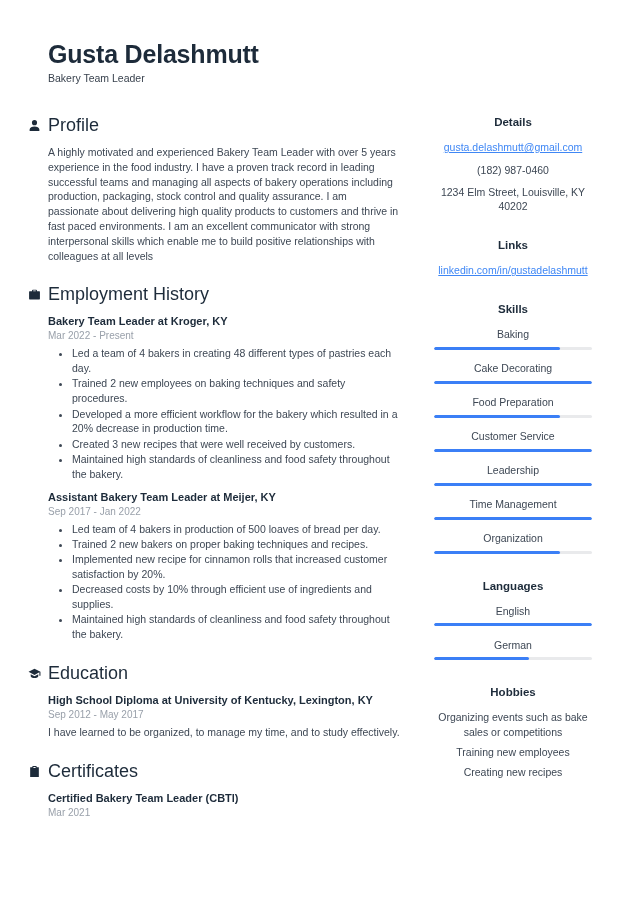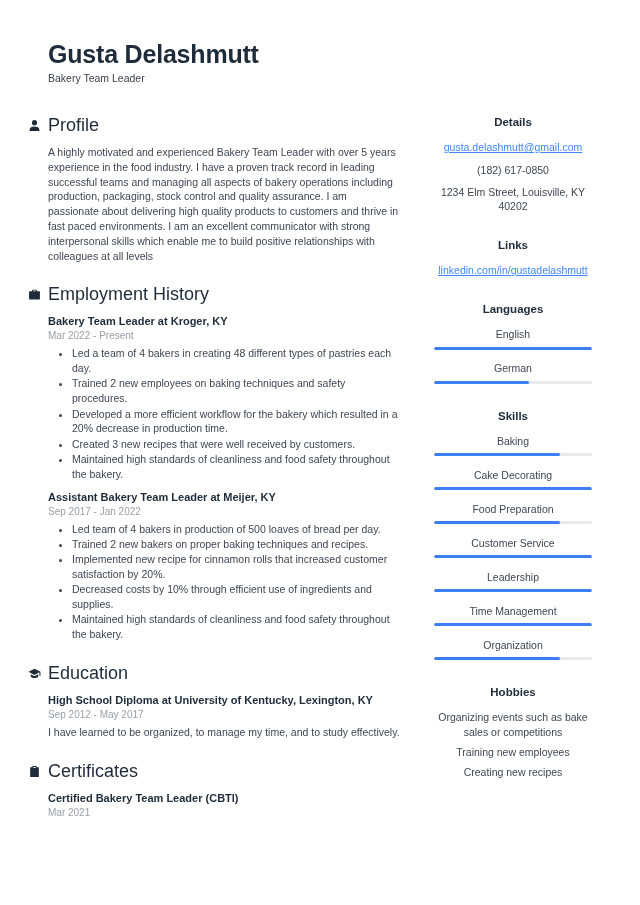--- a/index.html
+++ b/index.html
@@ -144,98 +144,98 @@
 
     </main>
 
     <aside class="right">
 
       <section>
         <h2>Details</h2>
         <div class="detail-line">
           <a class="link">gusta.delashmutt@gmail.com</a>
         </div>
-        <div class="detail-line">(182) 617-0850</div>
+        <div class="detail-line">(182) 987-0460</div>
         <div class="detail-line">1234 Elm Street, Louisville, KY 40202</div>
       </section>
 
       <section>
         <h2>Links</h2>
         <div class="detail-line">
           <a class="link">linkedin.com/in/gustadelashmutt</a>
         </div>
       </section>
 
       <section>
+        <h2>Skills</h2>
+
+          <div class="meter-item">
+            <span class="label">Baking</span>
+            <div class="track">
+              <div class="fill" style="width: 80%;"></div>
+            </div>
+          </div>
+
+          <div class="meter-item">
+            <span class="label">Cake Decorating</span>
+            <div class="track">
+              <div class="fill" style="width: 100%;"></div>
+            </div>
+          </div>
+
+          <div class="meter-item">
+            <span class="label">Food Preparation</span>
+            <div class="track">
+              <div class="fill" style="width: 80%;"></div>
+            </div>
+          </div>
+
+          <div class="meter-item">
+            <span class="label">Customer Service</span>
+            <div class="track">
+              <div class="fill" style="width: 100%;"></div>
+            </div>
+          </div>
+
+          <div class="meter-item">
+            <span class="label">Leadership</span>
+            <div class="track">
+              <div class="fill" style="width: 100%;"></div>
+            </div>
+          </div>
+
+          <div class="meter-item">
+            <span class="label">Time Management</span>
+            <div class="track">
+              <div class="fill" style="width: 100%;"></div>
+            </div>
+          </div>
+
+          <div class="meter-item">
+            <span class="label">Organization</span>
+            <div class="track">
+              <div class="fill" style="width: 80%;"></div>
+            </div>
+          </div>
+        </section>
+
+      <section>
         <h2>Languages</h2>
 
           <div class="meter-item">
             <span class="label">English</span>
             <div class="track">
               <div class="fill" style="width: 100%;"></div>
             </div>
           </div>
 
           <div class="meter-item">
             <span class="label">German</span>
             <div class="track">
               <div class="fill" style="width: 60%;"></div>
-            </div>
-          </div>
-        </section>
-
-      <section>
-        <h2>Skills</h2>
-
-          <div class="meter-item">
-            <span class="label">Baking</span>
-            <div class="track">
-              <div class="fill" style="width: 80%;"></div>
-            </div>
-          </div>
-
-          <div class="meter-item">
-            <span class="label">Cake Decorating</span>
-            <div class="track">
-              <div class="fill" style="width: 100%;"></div>
-            </div>
-          </div>
-
-          <div class="meter-item">
-            <span class="label">Food Preparation</span>
-            <div class="track">
-              <div class="fill" style="width: 80%;"></div>
-            </div>
-          </div>
-
-          <div class="meter-item">
-            <span class="label">Customer Service</span>
-            <div class="track">
-              <div class="fill" style="width: 100%;"></div>
-            </div>
-          </div>
-
-          <div class="meter-item">
-            <span class="label">Leadership</span>
-            <div class="track">
-              <div class="fill" style="width: 100%;"></div>
-            </div>
-          </div>
-
-          <div class="meter-item">
-            <span class="label">Time Management</span>
-            <div class="track">
-              <div class="fill" style="width: 100%;"></div>
-            </div>
-          </div>
-
-          <div class="meter-item">
-            <span class="label">Organization</span>
-            <div class="track">
-              <div class="fill" style="width: 80%;"></div>
             </div>
           </div>
         </section>
 
       <section>
         <h2>Hobbies</h2>
 
           <div class="hobby-item">Organizing events such as bake sales or competitions</div>
 
           <div class="hobby-item">Training new employees</div>

